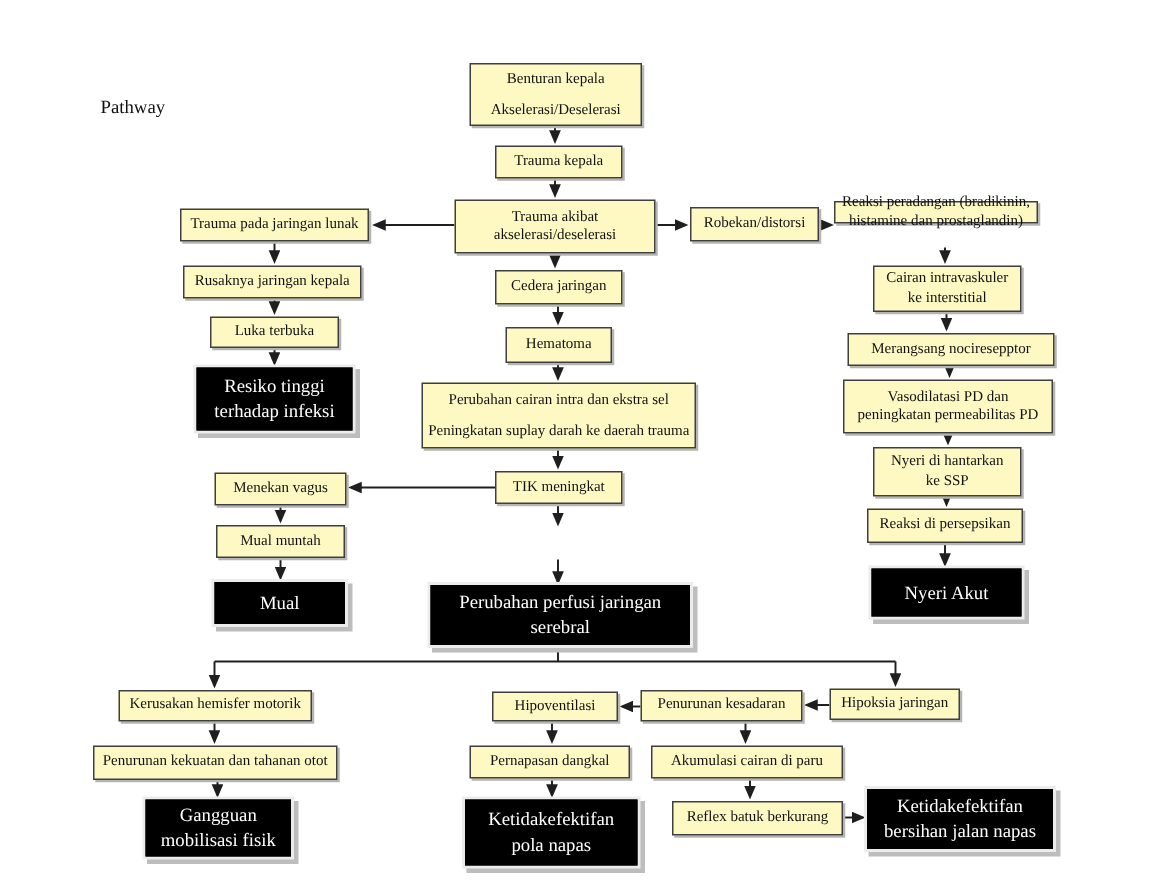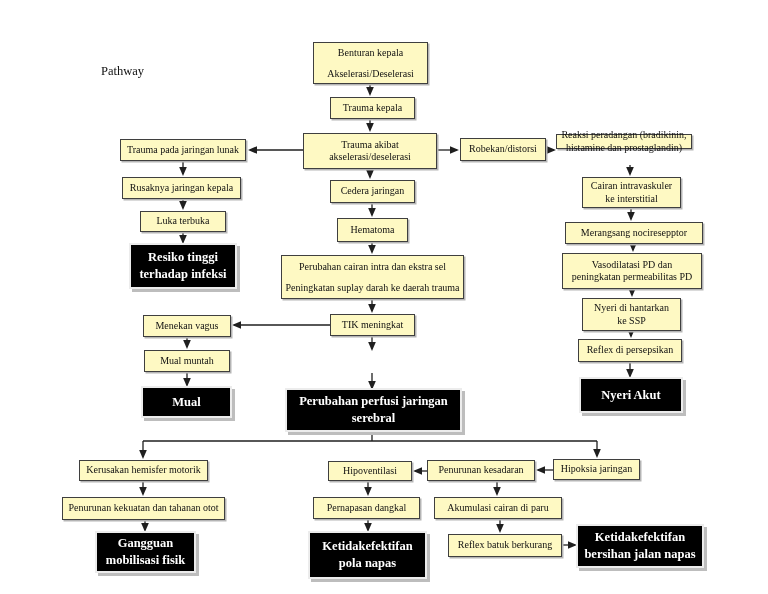--- a/index.html
+++ b/index.html
@@ -2,35 +2,35 @@
 <html><head>
 <meta charset="utf-8">
 <style>
   html,body{margin:0;padding:0;background:#fff;}
   #canvas{
     position:relative;width:768px;height:594px;background:#ffffff;
     font-family:"Liberation Serif","DejaVu Serif",serif;overflow:hidden;
   }
   .wires{position:absolute;left:0;top:0;z-index:1;}
   .pathway-label{
-    position:absolute;left:67px;top:64px;font-size:12.5px;color:#111;z-index:2;margin-left:34px;
+    position:absolute;left:67px;top:64px;font-size:12.5px;color:#111;z-index:2;
   }
   .n,.k{
     position:absolute;z-index:2;display:flex;align-items:center;justify-content:center;
     text-align:center;white-space:pre;box-sizing:border-box;
   }
   .n{
     background:#fef9c3;border:1px solid #3f3f3f;color:#111;
     font-size:10px;line-height:12.5px;
     box-shadow:1.5px 1.5px 0 #b5b5b5;
   }
   .n.sp{line-height:21px;}
   .k{
     background:#000000;border:1px solid #000;color:#ffffff;
-    font-weight:bold;font-size:12.5px;line-height:17px;
+    font-weight:normal;font-size:12.5px;line-height:17px;
     box-shadow:0 0 0 2px #ececec, 3px 3px 0 2px #bdbdbd;
   }
 </style>
 </head>
 <body>
 
 <div id="canvas">
 
   <svg class="wires" width="768" height="594" viewBox="0 0 768 594">
     <defs>
@@ -101,21 +101,21 @@
   <div class="n" style="left:460px;top:138px;width:86px;height:23px">Robekan/distorsi</div>
   <div class="n" style="left:556px;top:134px;width:136px;height:15px">Reaksi peradangan (bradikinin,
 histamine dan prostaglandin)</div>
   <div class="n" style="left:582px;top:177px;width:99px;height:31px">Cairan intravaskuler
 ke interstitial</div>
   <div class="n" style="left:565px;top:222px;width:138px;height:22px">Merangsang nociresepptor</div>
   <div class="n" style="left:562px;top:253px;width:140px;height:36px">Vasodilatasi PD dan
 peningkatan permeabilitas PD</div>
   <div class="n" style="left:582px;top:298px;width:99px;height:33px">Nyeri di hantarkan
 ke SSP</div>
-  <div class="n" style="left:578px;top:339px;width:104px;height:23px">Reflex di persepsikan</div>
+  <div class="n" style="left:578px;top:339px;width:104px;height:23px">Reaksi di persepsikan</div>
   <div class="k" style="left:581px;top:379px;width:100px;height:32px">Nyeri Akut</div>
 
   <div class="n" style="left:330px;top:180px;width:85px;height:23px">Cedera jaringan</div>
   <div class="n" style="left:337px;top:218px;width:71px;height:24px">Hematoma</div>
   <div class="n sp" style="left:281px;top:255px;width:183px;height:44px">Perubahan cairan intra dan ekstra sel
 Peningkatan suplay darah ke daerah trauma</div>
   <div class="n" style="left:143px;top:315px;width:88px;height:22px">Menekan vagus</div>
   <div class="n" style="left:330px;top:314px;width:85px;height:22px">TIK meningkat</div>
   <div class="n" style="left:144px;top:350px;width:86px;height:22px">Mual muntah</div>
   <div class="k" style="left:143px;top:388px;width:87px;height:28px">Mual</div>

